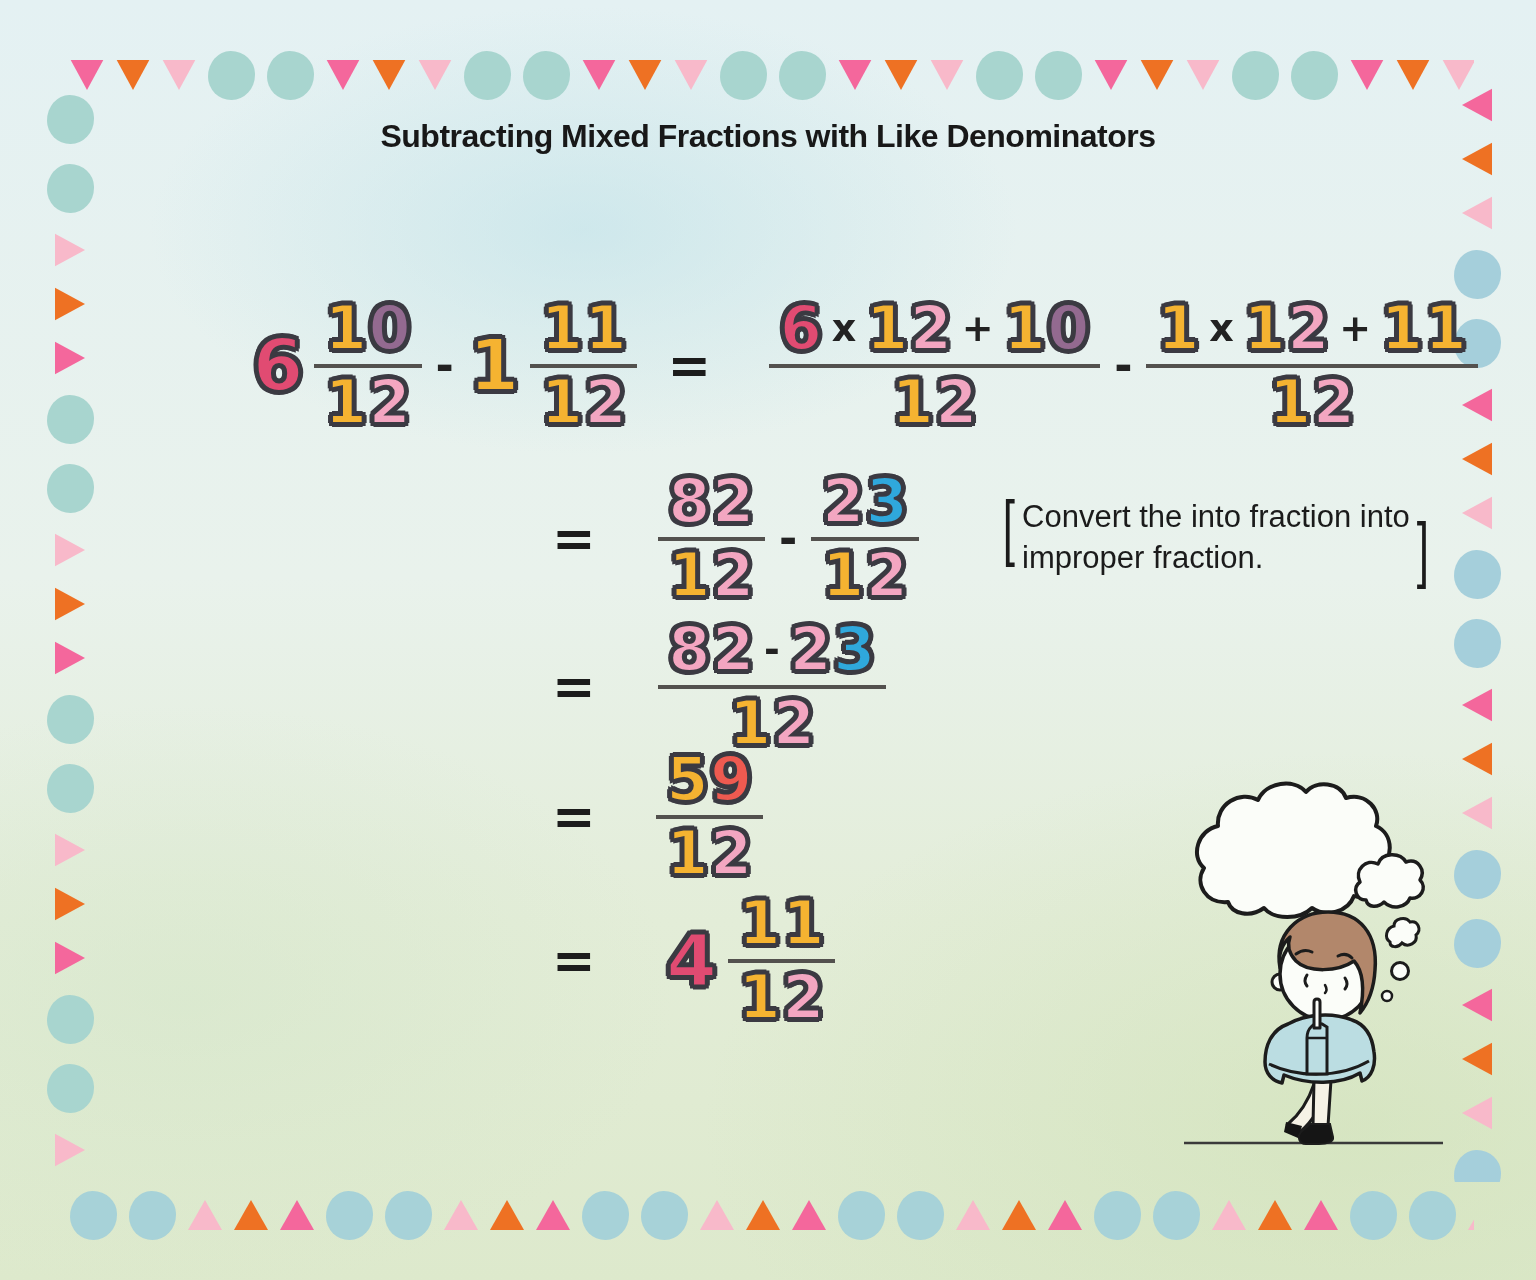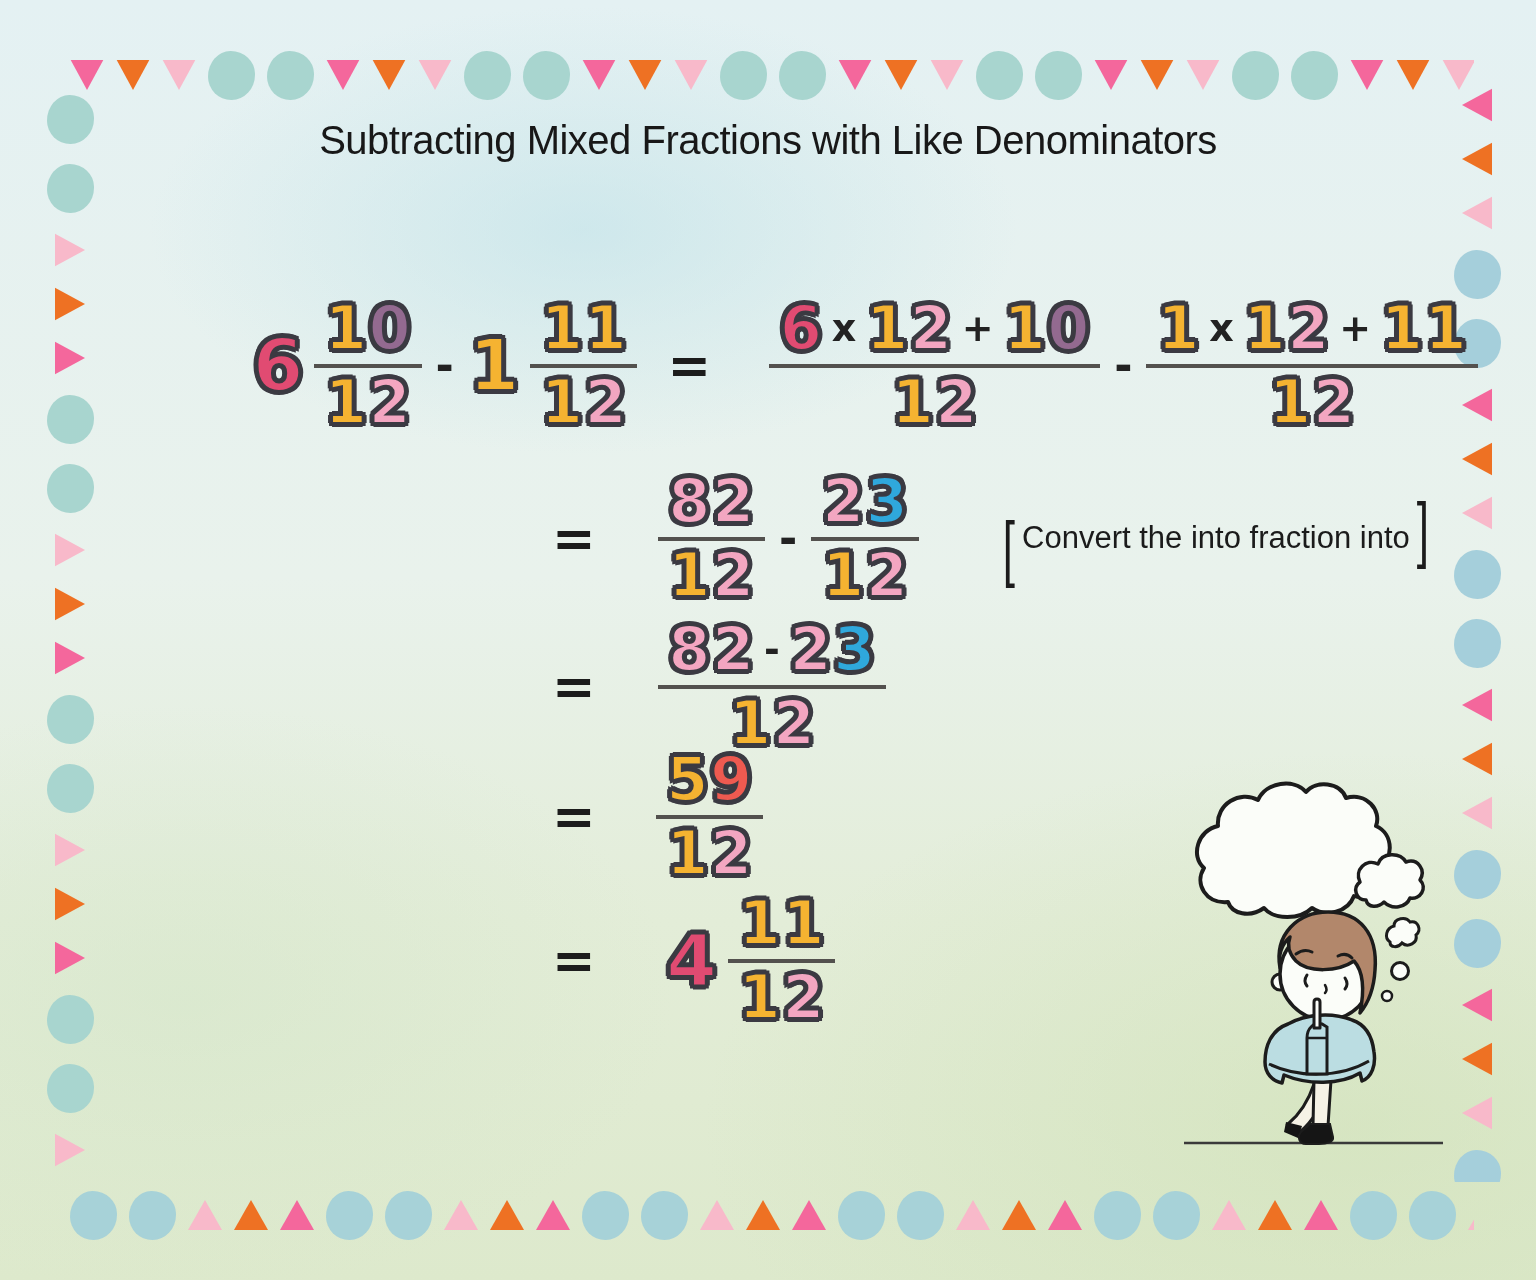--- a/index.html
+++ b/index.html
@@ -25,21 +25,21 @@
   .bright .ci{background:#a5cfdb;}
   .bd.hp{background:#f4679c;}
   .bd.or{background:#ee7123;}
   .bd.lp{background:#f8b9ca;}
   .btop    :is(.hp,.or,.lp){width:34px;height:30px;clip-path:polygon(2% 0,98% 0,50% 100%);}
   .bbottom :is(.hp,.or,.lp){width:34px;height:30px;clip-path:polygon(50% 0,100% 100%,0 100%);}
   .bleft   :is(.hp,.or,.lp){width:30px;height:34px;clip-path:polygon(0 2%,100% 50%,0 98%);}
   .bright  :is(.hp,.or,.lp){width:30px;height:34px;clip-path:polygon(100% 2%,100% 98%,0 50%);}
   
   .title{position:absolute;top:118px;left:0;width:100%;text-align:center;
-    font-weight:400;font-size:40px;letter-spacing:-0.5px;color:#181818;}
+    font-weight:700;font-size:32px;letter-spacing:-0.5px;color:#181818;}
   
   .row{position:absolute;display:flex;align-items:center;}
   #row1{left:252px;top:298px;height:134px;}
   #row2{left:552px;top:474px;height:128px;}
   #row3{left:552px;top:622px;height:128px;}
   #row4{left:552px;top:752px;height:128px;}
   #row5{left:552px;top:890px;height:140px;}
   .dgroup{display:inline-flex;align-items:center;}
   .d{font-family:"DejaVu Sans",sans-serif;font-weight:700;font-size:60px;line-height:1;margin:0 1px;
      -webkit-text-stroke:2px #3b3a42;
@@ -266,20 +266,21 @@
         </span>
       <span class="den dgroup">
           <span class="d y">1</span>
           <span class="d p">2</span>
         </span>
     </span>
     <div class="note">
       <span class="bracket open">[</span>
       <span class="note-text">
         <span>Convert the into fraction into</span><br>
+        <span>improper fraction.</span>
       </span>
       <span class="bracket close">]</span>
     </div>
   </div>
 
   <div class="row" id="row3">
     <span class="eqsign">=</span>
     <span class="frac f">
       <span class="num dgroup">
           <span class="d p">8</span>

